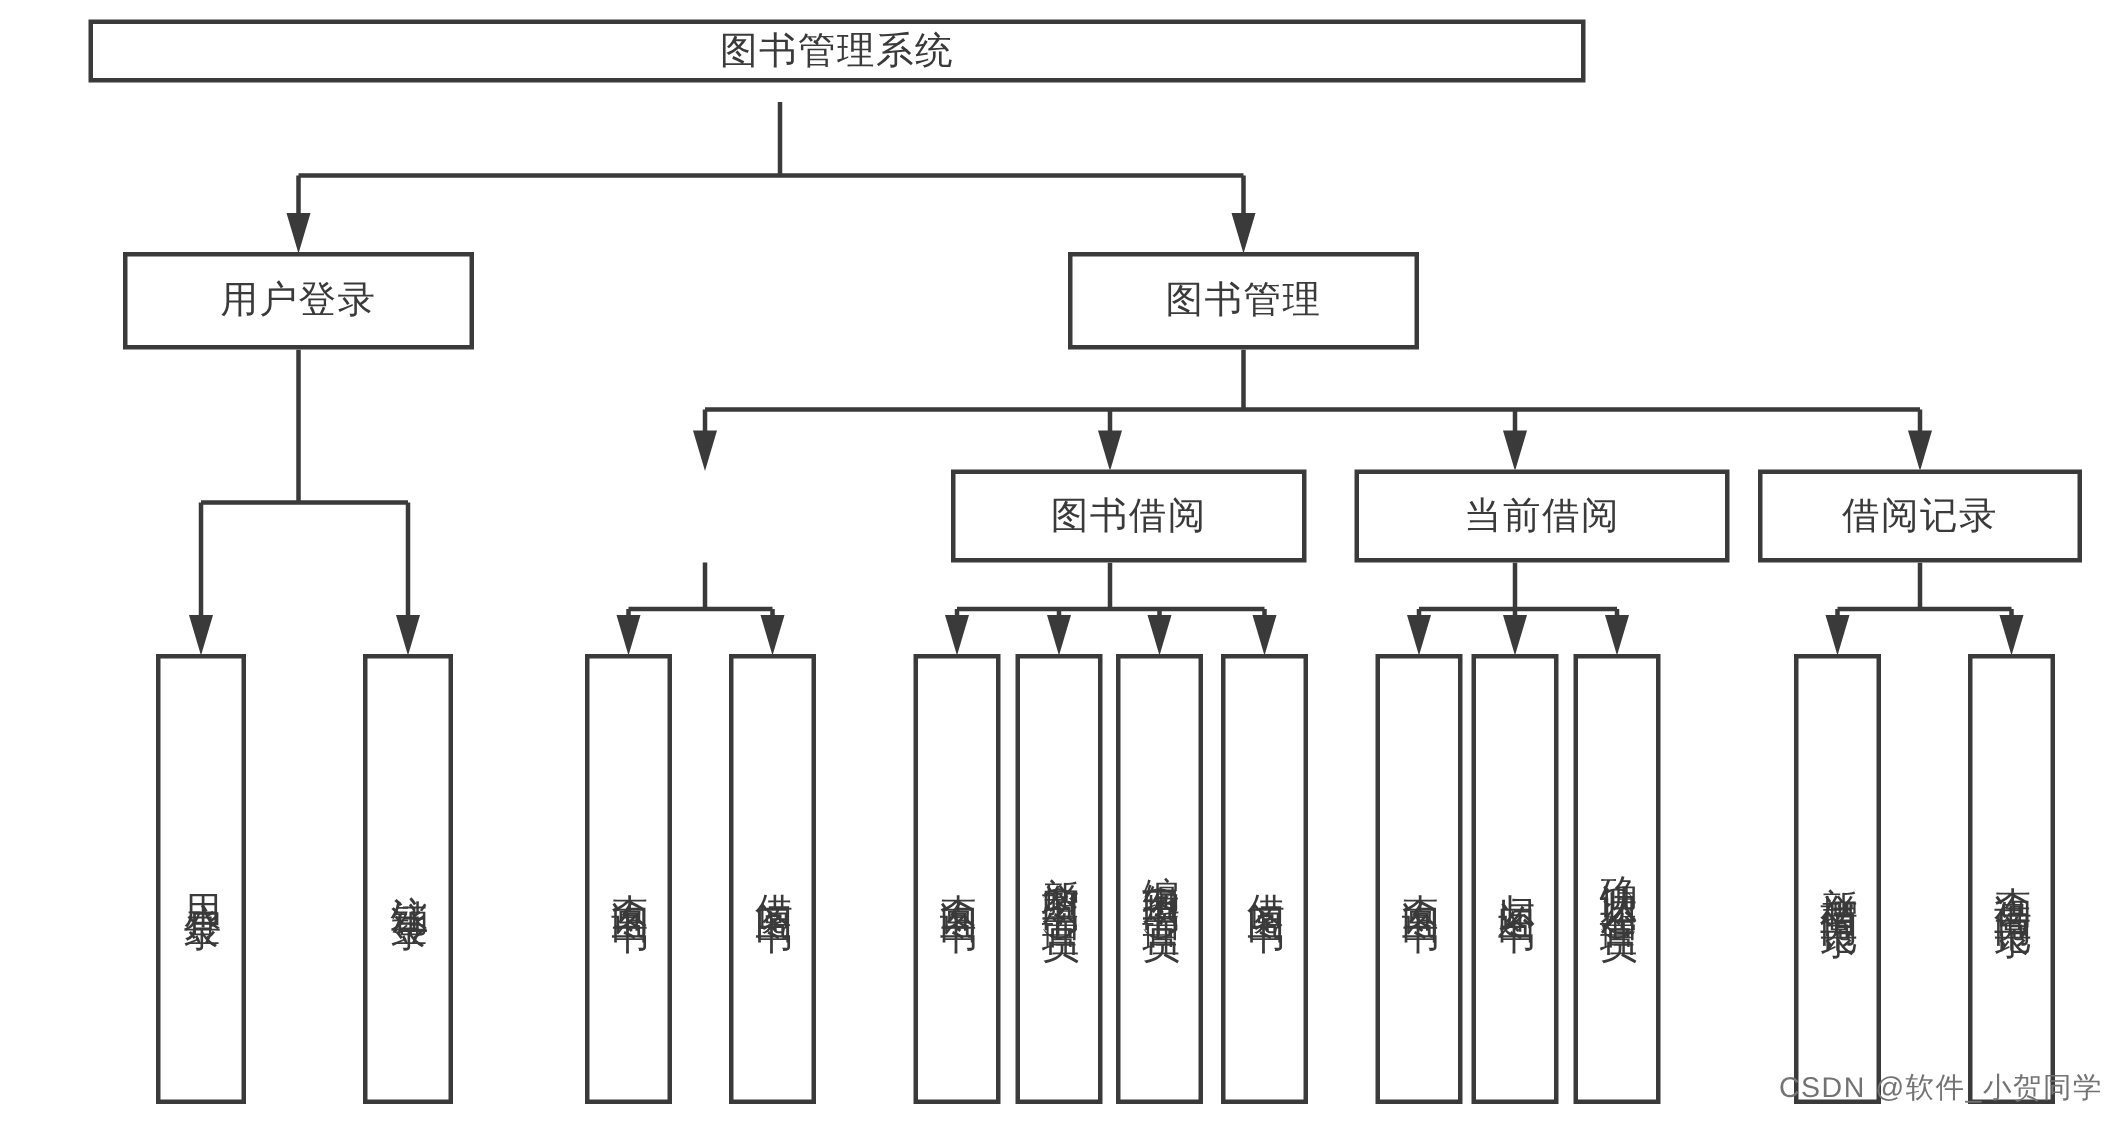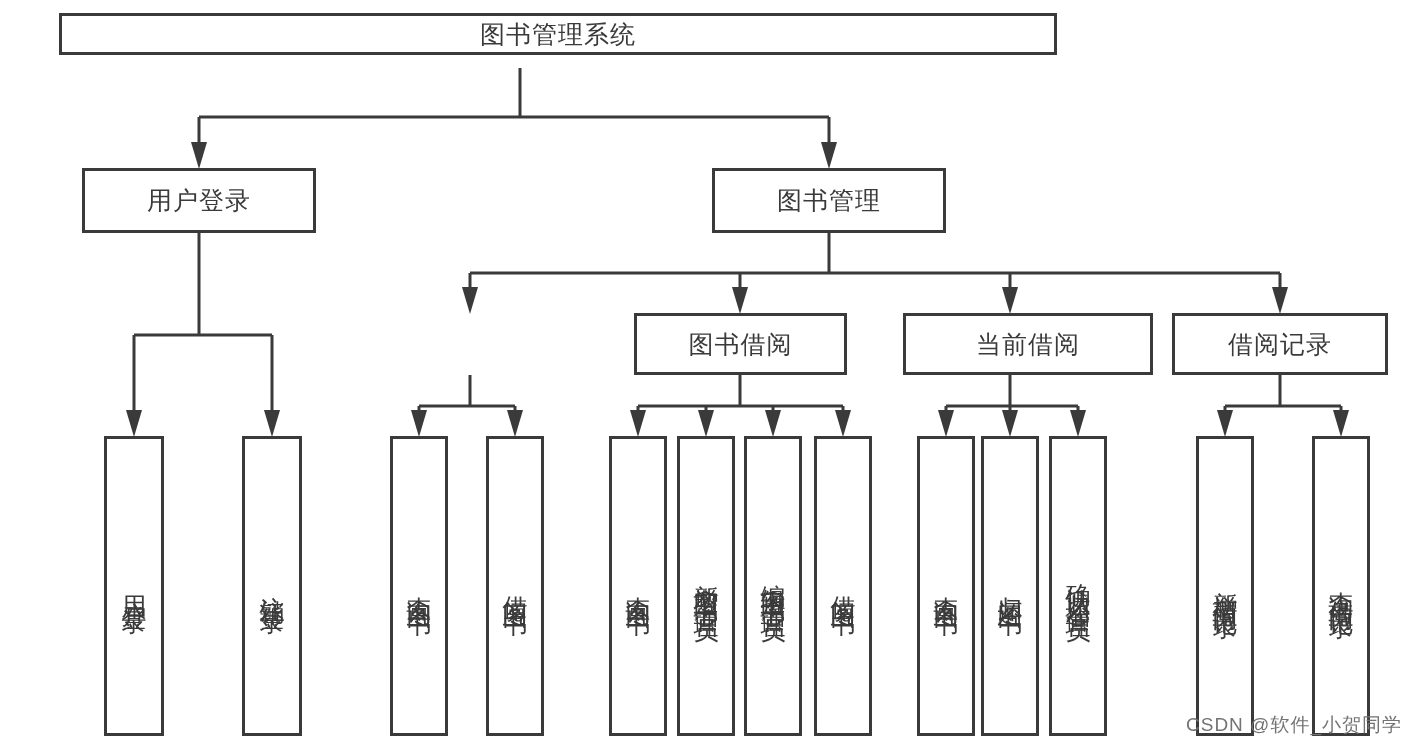--- a/index.html
+++ b/index.html
@@ -104,21 +104,21 @@
       <path class="ar" d="M1217,410 L1233,410 L1225,437 Z"></path>
       <path class="ar" d="M1333,410 L1349,410 L1341,437 Z"></path>
     </g>
   </svg>
 
   <div class="box" style="left:22px; top:13px; width:998px; height:42px;margin-left:37px;">图书管理系统</div>
 
   <div class="box" style="left:82px; top:168px; width:234px; height:65px;">用户登录</div>
   <div class="box" style="left:712px; top:168px; width:234px; height:65px;">图书管理</div>
 
-  <div class="box" style="left:634px; top:313px; width:213px; height:62px;">图书借阅</div>
+  <div class="box" style="left:634px; top:313px; width:237px; height:62px;">图书借阅</div>
   <div class="box" style="left:903px; top:313px; width:250px; height:62px;">当前借阅</div>
   <div class="box" style="left:1172px; top:313px; width:216px; height:62px;">借阅记录</div>
 
   <div class="box vbox" style="left:104px; top:436px; width:60px; height:300px;">用户登录</div>
   <div class="box vbox" style="left:242px; top:436px; width:60px; height:300px;">注销登录</div>
 
   <div class="box vbox" style="left:390px; top:436px; width:58px; height:300px;">查询图书</div>
   <div class="box vbox" style="left:486px; top:436px; width:58px; height:300px;">借阅图书</div>
 
   <div class="box vbox" style="left:609px; top:436px; width:58px; height:300px;">查询图书</div>

